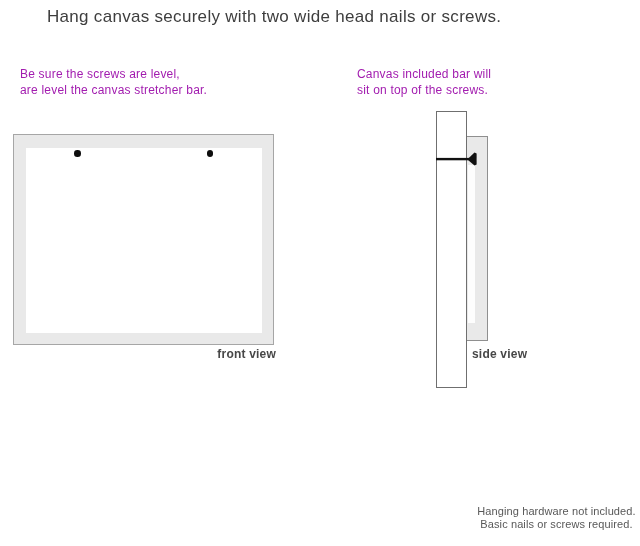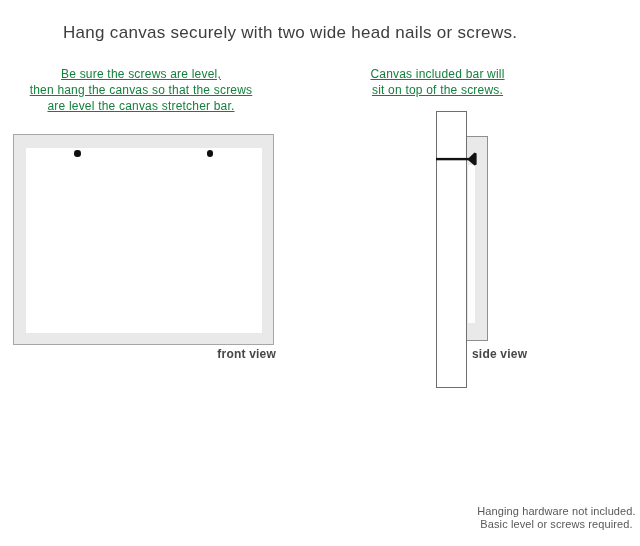--- a/index.html
+++ b/index.html
@@ -9,35 +9,33 @@
     height: 546px;
     background: #ffffff;
     overflow: hidden;
     font-family: "Liberation Sans", sans-serif;
     color: #424242;
   }
   .page-title {
     position: absolute;
     left: 47px;
     top: 7px;
-    margin: 16px;
+    margin: 0;
     font-size: 17px;
     font-weight: normal;
     letter-spacing: 0.3px;
     color: #3e3e3e;
     white-space: nowrap;
   }
   .instr {
     position: absolute;
-    text-align: center;
     font-size: 12px;
     line-height: 16px;
     letter-spacing: 0.2px;
-    color: #15803d;
-    text-decoration: underline;
+    color: #a21caf;
   }
   .instr-left  { left: 20px;  top: 66px; width: 242px; }
   .instr-right { left: 357px; top: 66px; width: 161px; }
 
   
   .front-frame {
     position: absolute;
     left: 13px; top: 134px;
     width: 259px; height: 209px;
     background: #e9e9e9;
@@ -111,21 +109,20 @@
 </style>
 </head>
 <body>
 
 <div class="page">
 
   <h1 class="page-title">Hang canvas securely with two wide head nails or screws.</h1>
 
   <div class="instr instr-left">
     <div>Be sure the screws are level,</div>
-    <div>then hang the canvas so that the screws</div>
     <div>are level the canvas stretcher bar.</div>
   </div>
 
   <div class="instr instr-right">
     <div>Canvas included bar will</div>
     <div>sit on top of the screws.</div>
   </div>
 
   <div class="front-frame"></div>
   <div class="front-canvas"></div>
@@ -137,16 +134,16 @@
   <div class="side-canvas-gap"></div>
   <div class="side-bar"></div>
   <svg class="nail-svg" viewBox="430 145 60 25" xmlns="http://www.w3.org/2000/svg">
     <rect x="436" y="157.9" width="34" height="2.4" fill="#111111"></rect>
     <polygon points="468.5,158.2 474.5,152.6 476.6,153.4 476.6,164.4 474.5,165.4 468.5,160.4" fill="#111111"></polygon>
   </svg>
   <div class="view-label side-view-label">side view</div>
 
   <div class="footer-note">
     <div>Hanging hardware not included.</div>
-    <div>Basic level or screws required.</div>
+    <div>Basic nails or screws required.</div>
   </div>
 
 </div>
 
 </body></html>

